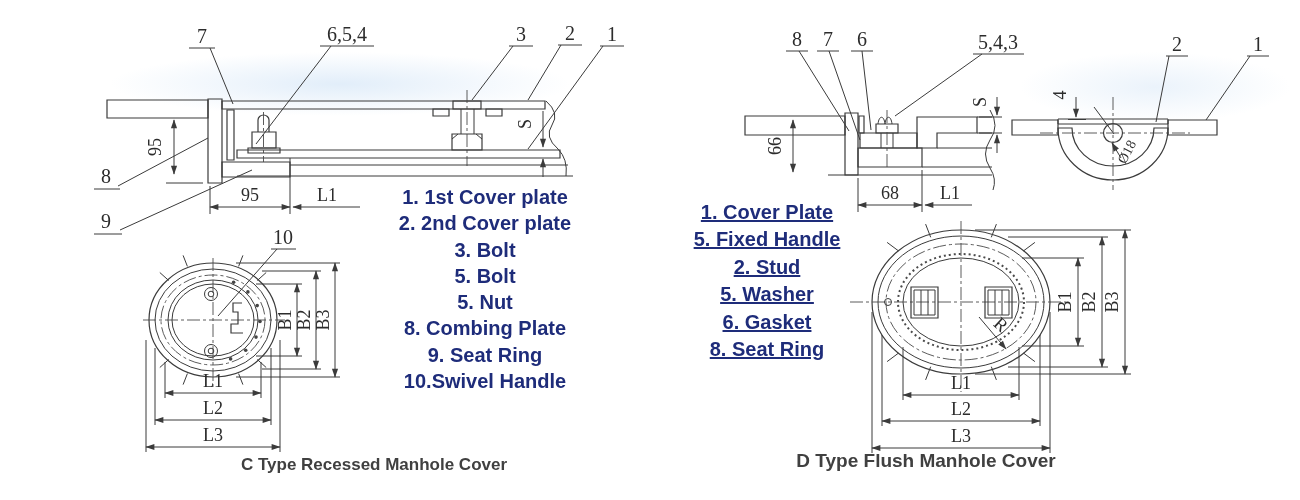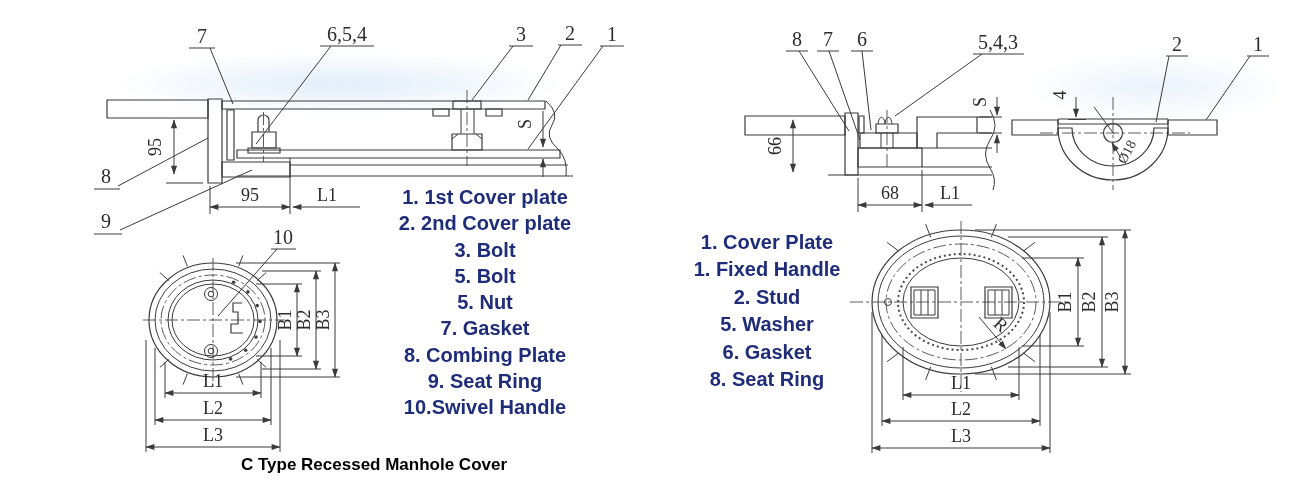--- a/index.html
+++ b/index.html
@@ -10,21 +10,21 @@
   svg line,svg path,svg rect,svg ellipse,svg circle{vector-effect:non-scaling-stroke;}
   .ink{stroke:#3b3b3b;fill:none;stroke-width:1.2;}
   .thin{stroke:#3b3b3b;fill:none;stroke-width:1;}
   .cl{stroke:#4a4a4a;fill:none;stroke-width:0.9;stroke-dasharray:13 3 3 3;}
   .dot{fill:#444;stroke:none;}
   .num{font:20px "Liberation Serif",serif;fill:#2c2c2c;}
   .dim{font:18px "Liberation Serif",serif;fill:#2c2c2c;}
   .sml{font:14px "Liberation Serif",serif;fill:#2c2c2c;}
   .plist{position:absolute;text-align:center;color:#1e2c7a;font-weight:700;font-size:20px;}
   .pitem{white-space:nowrap;}
-  .caption{position:absolute;text-align:center;color:#000000;font-weight:600;}
+  .caption{position:absolute;text-align:center;color:#404040;font-weight:600;}
   .tint{position:absolute;pointer-events:none;}
 </style>
 </head>
 <body>
 
 <div class="stage">
 
   <div class="tint" style="left:110px;top:52px;width:460px;height:64px;background:radial-gradient(closest-side,rgba(206,226,246,.6),rgba(206,226,246,0));"></div>
   <div class="tint" style="left:1020px;top:52px;width:270px;height:70px;background:radial-gradient(closest-side,rgba(210,228,246,.45),rgba(210,228,246,0));"></div>
 
@@ -447,30 +447,30 @@
       <text class="dim" x="961" y="442" text-anchor="middle">L3</text>
     </g>
   </svg>
 
   <div class="plist" style="left:385px;top:184px;width:200px;line-height:26.3px;">
     <div class="pitem">1. 1st Cover plate</div>
     <div class="pitem">2. 2nd Cover plate</div>
     <div class="pitem">3. Bolt</div>
     <div class="pitem">5. Bolt</div>
     <div class="pitem">5. Nut</div>
-    <div class="pitem">7. Gasket</div>
     <div class="pitem">8. Combing Plate</div>
     <div class="pitem">9. Seat Ring</div>
     <div class="pitem">10.Swivel Handle</div>
   </div>
 
-  <div class="plist" style="left:667px;top:229px;width:200px;line-height:27.4px;">
+  <div class="plist" style="left:667px;top:199px;width:200px;line-height:27.4px;text-decoration:underline;">
     <div class="pitem">1. Cover Plate</div>
-    <div class="pitem">1. Fixed Handle</div>
+    <div class="pitem">5. Fixed Handle</div>
     <div class="pitem">2. Stud</div>
     <div class="pitem">5. Washer</div>
     <div class="pitem">6. Gasket</div>
     <div class="pitem">8. Seat Ring</div>
   </div>
 
   <div class="caption" style="left:234px;top:455px;width:280px;font-size:17px;">C Type Recessed Manhole Cover</div>
+  <div class="caption" style="left:796px;top:450px;width:260px;font-size:19px;">D Type Flush Manhole Cover</div>
 
 </div>
 
 </body></html>

